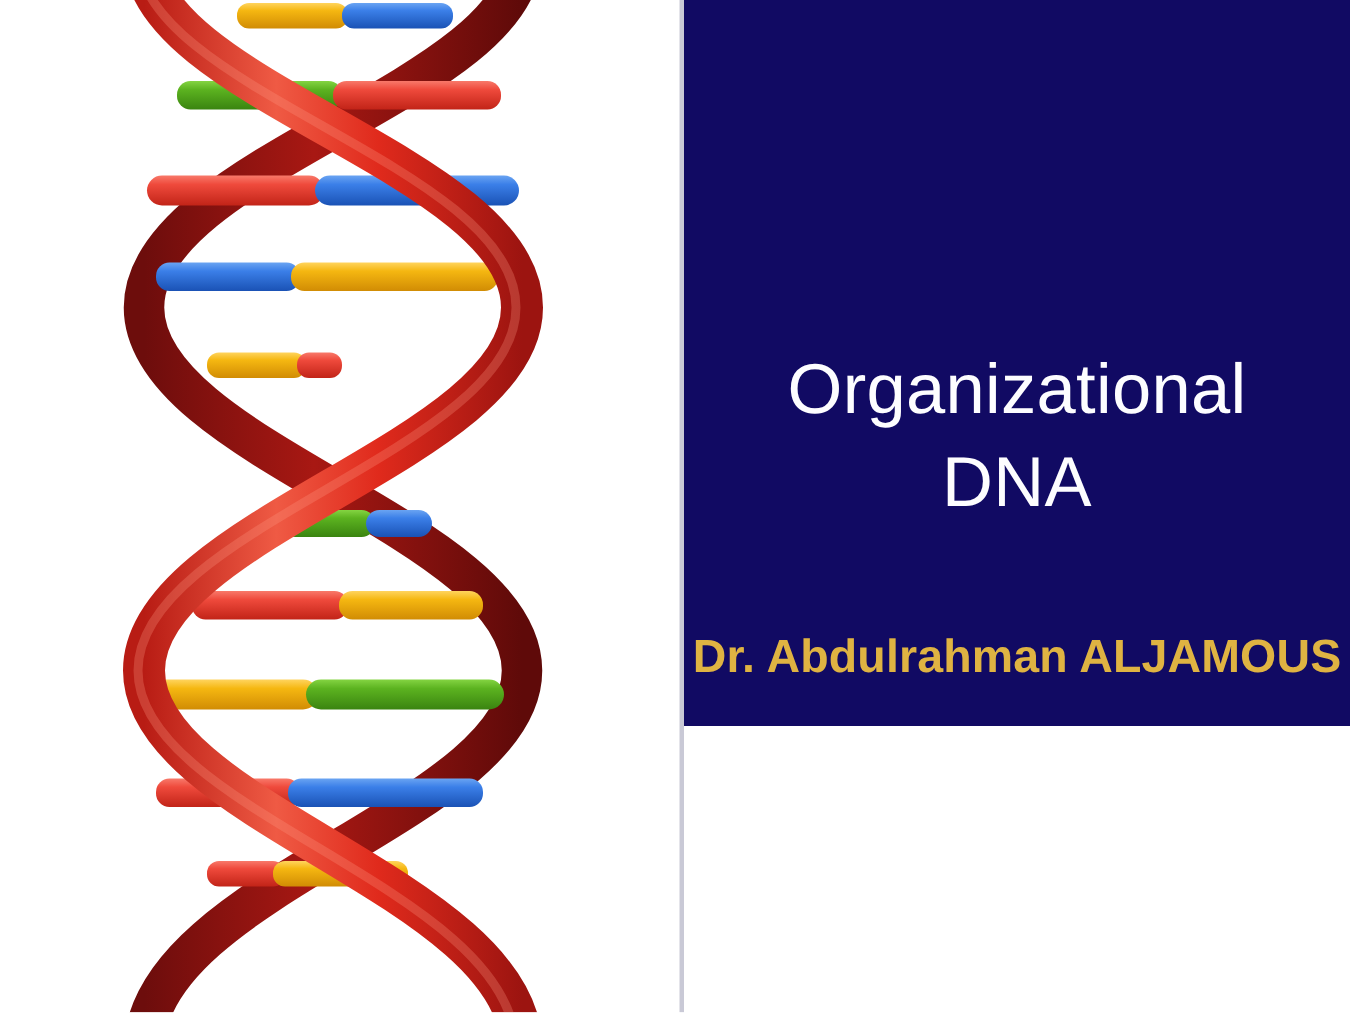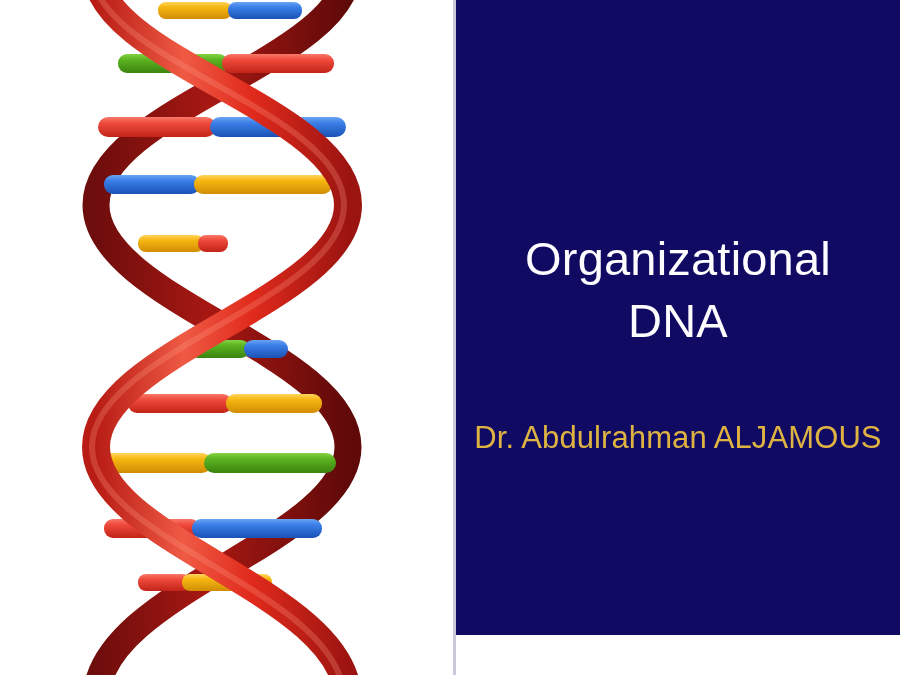--- a/index.html
+++ b/index.html
@@ -44,21 +44,21 @@
     height: 675px;
     background: #c9c9d6;
   }
 
   
   .title-panel {
     position: absolute;
     left: 456px;
     top: 0;
     width: 444px;
-    height: 635px;
+    height: 484px;
     background: #110a63;
   }
   .title-block {
     position: absolute;
     left: 0;
     top: 228px;
     width: 444px;
     text-align: center;
   }
   .slide-title {
@@ -73,21 +73,21 @@
   .subtitle-block {
     position: absolute;
     left: 0;
     top: 420px;
     width: 444px;
     text-align: center;
   }
   .slide-subtitle {
     color: #dfb342;
     font-size: 31px;
-    font-weight: 400;
+    font-weight: 700;
     letter-spacing: 0.1px;
     margin: 0;
     white-space: nowrap;
   }
 </style>
 </head>
 <body>
 
 <div class="slide">
 

